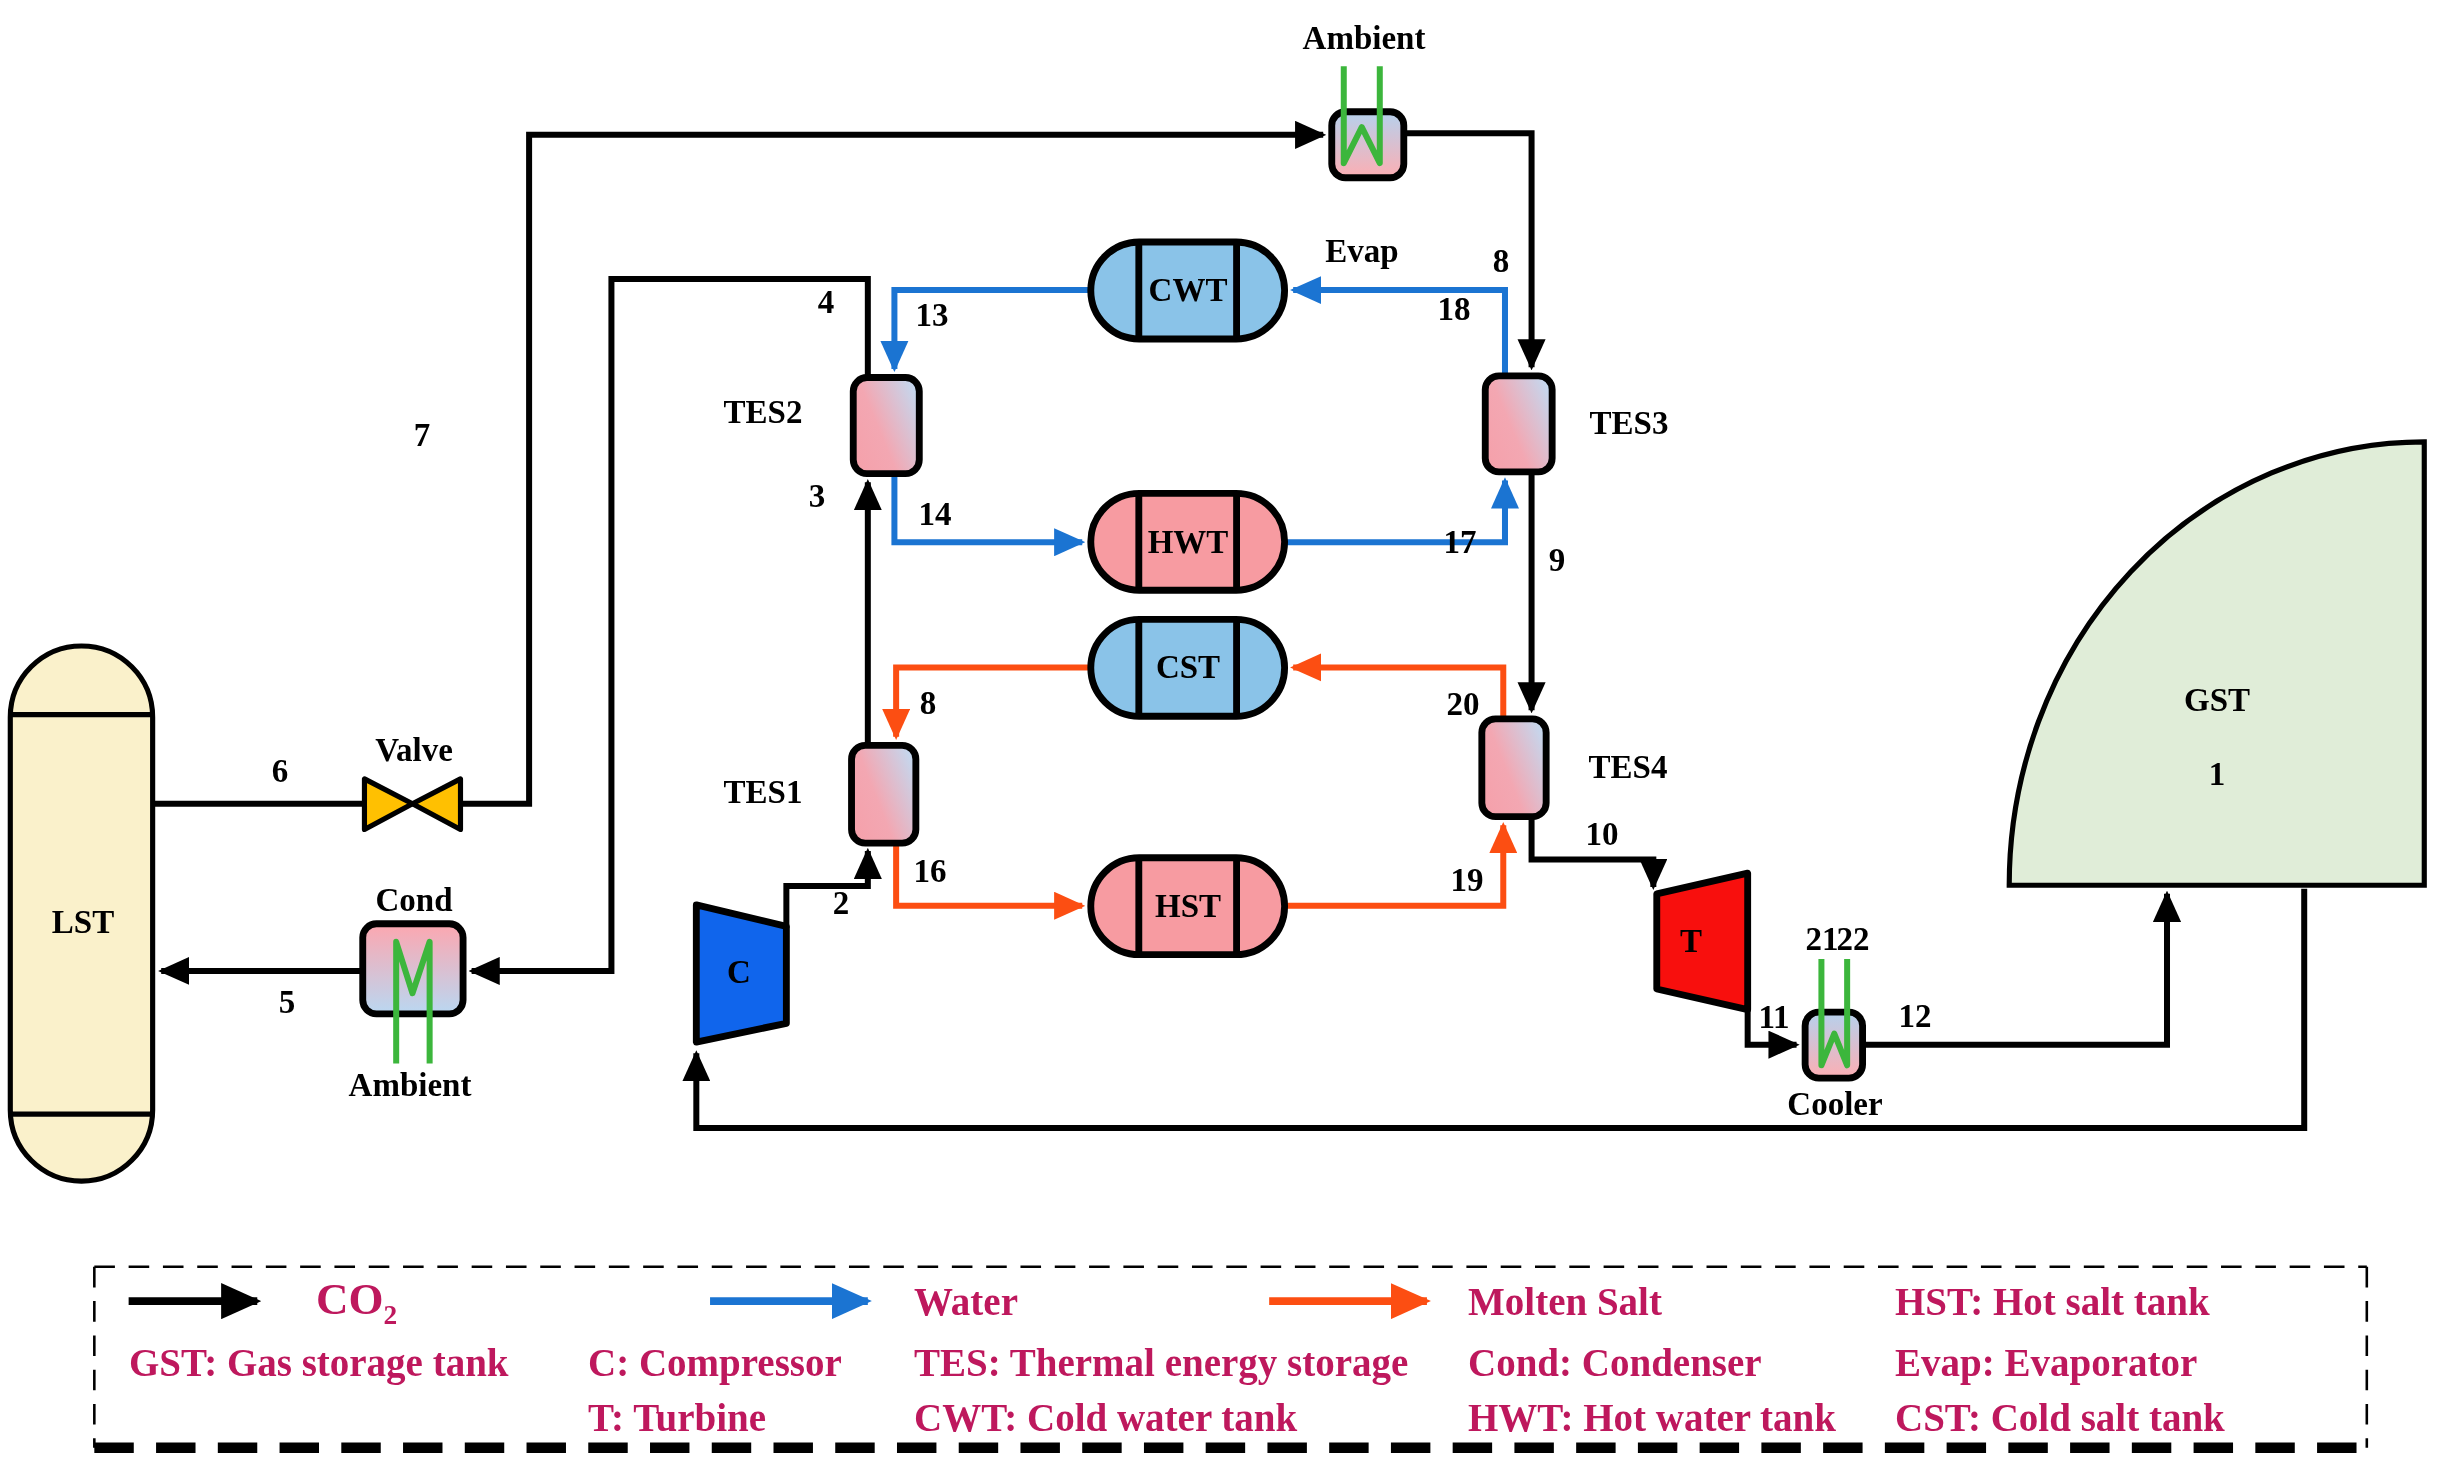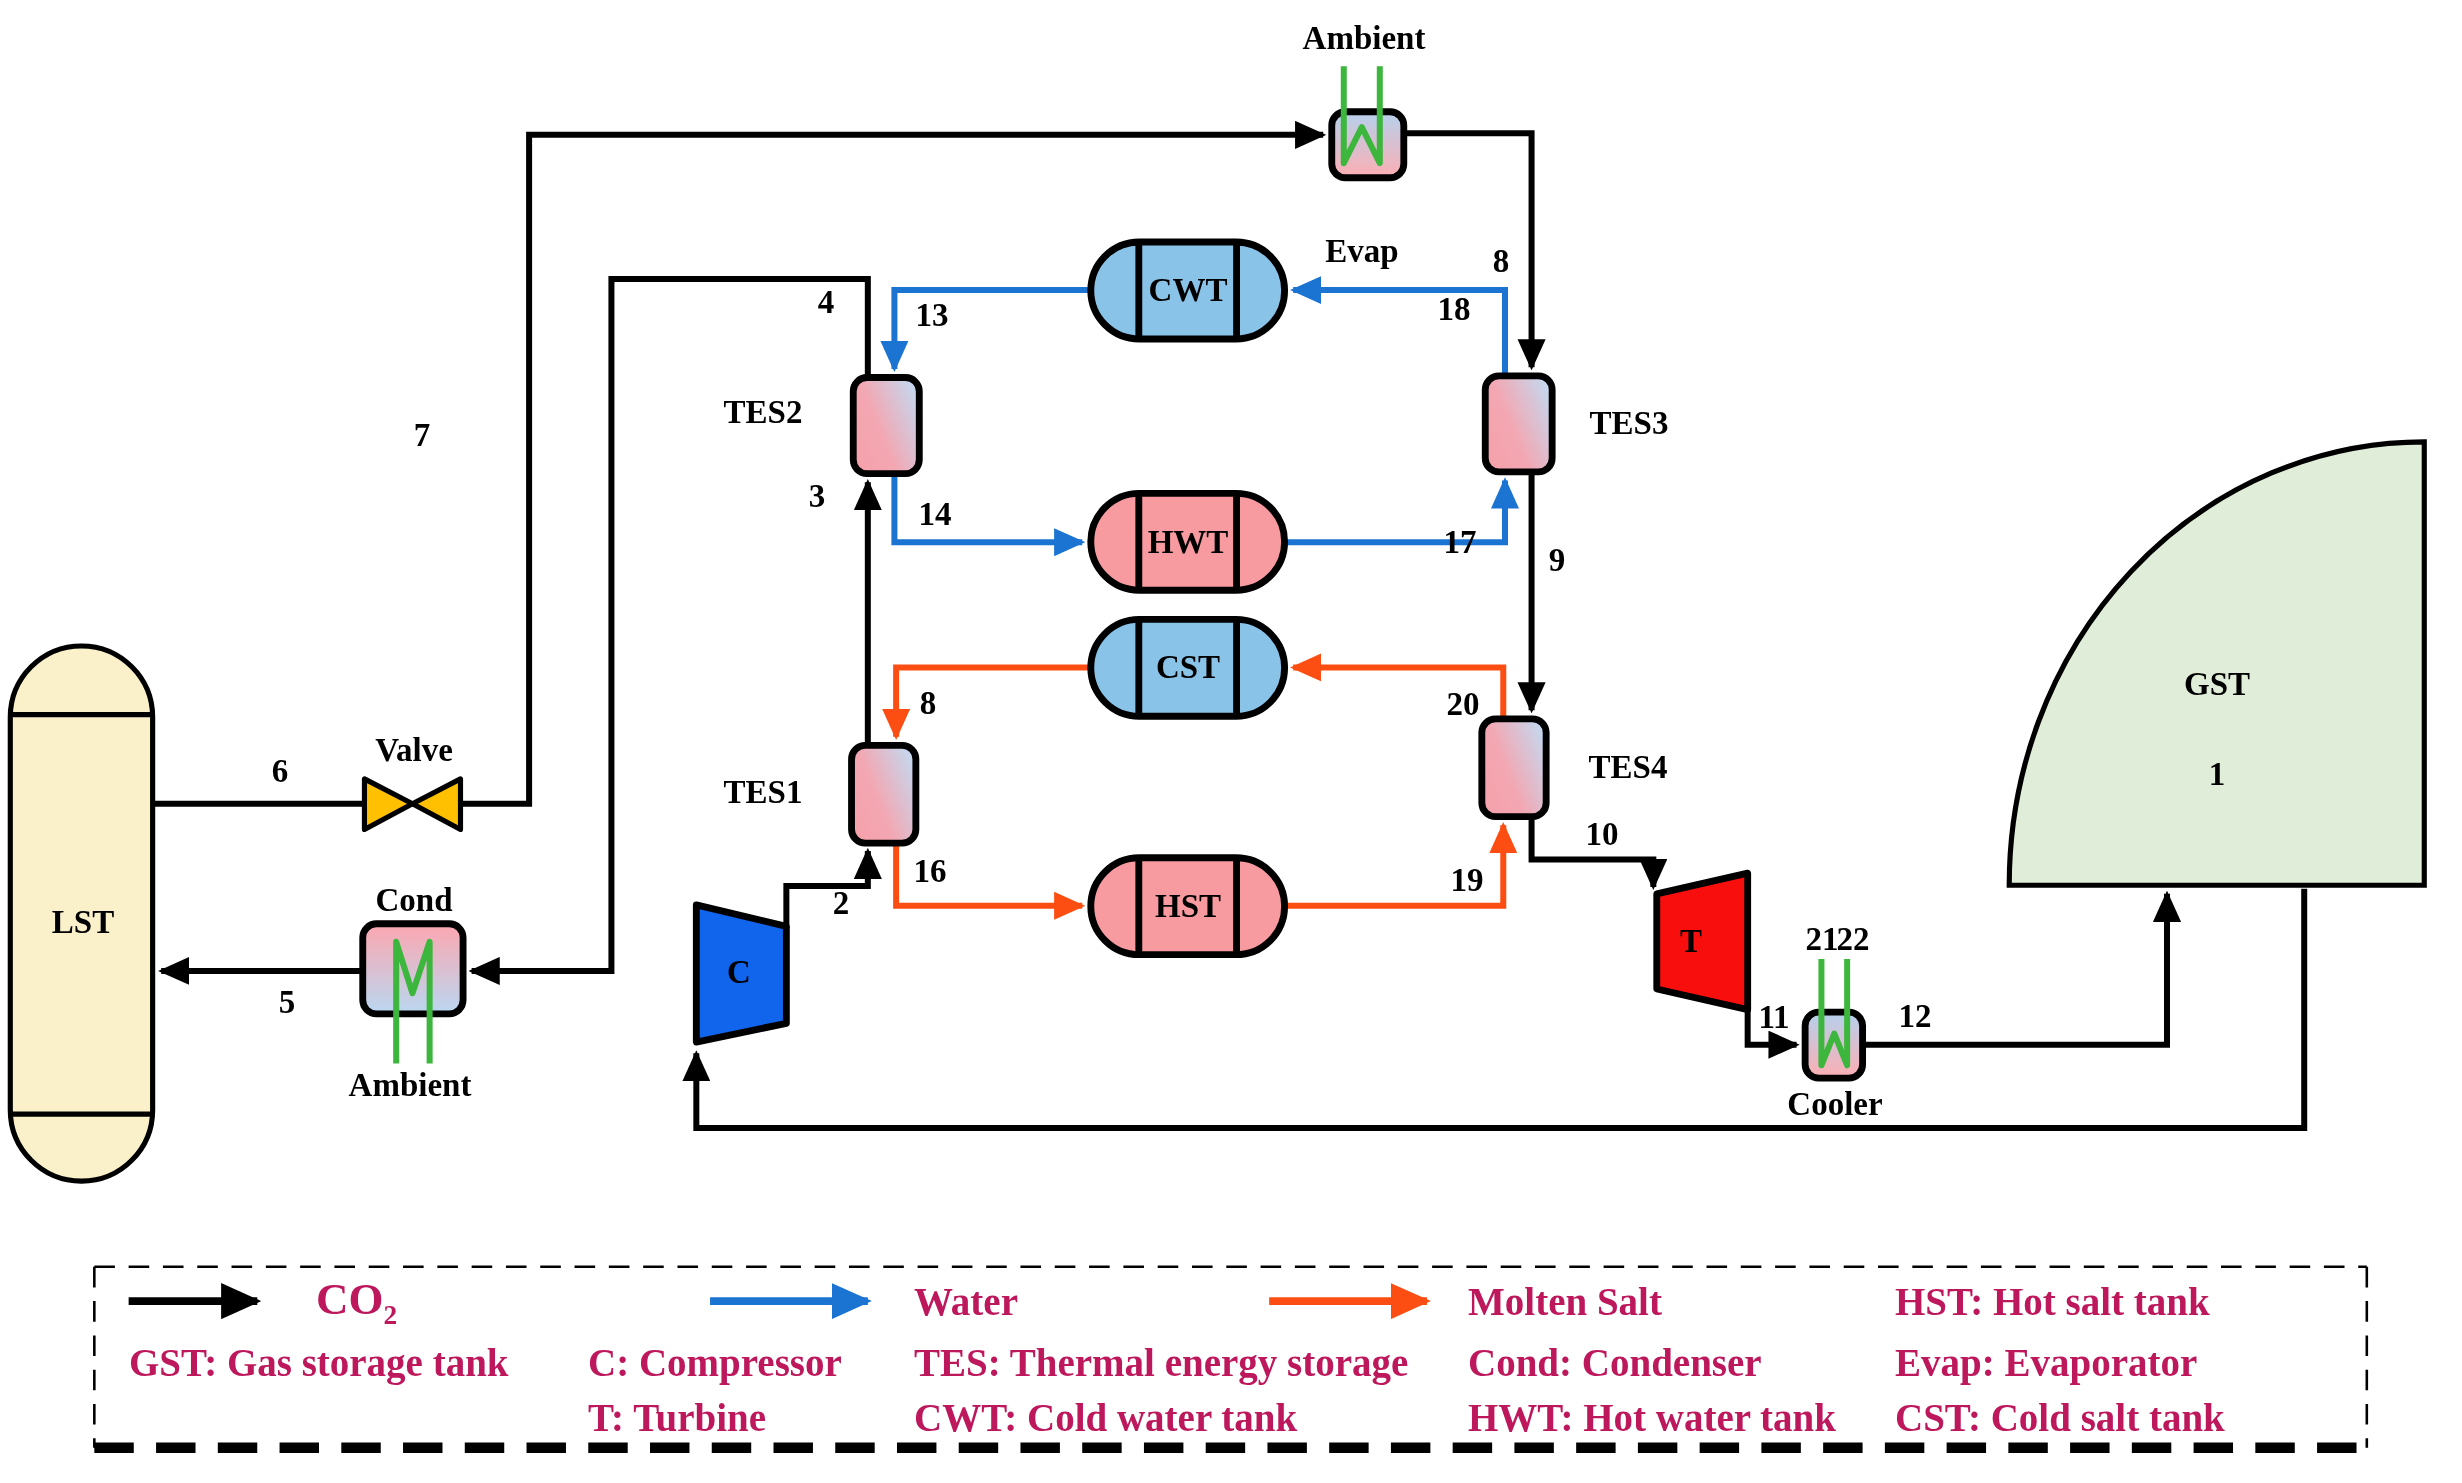--- a/index.html
+++ b/index.html
@@ -132,21 +132,21 @@
     <line x1="110" y1="1477" x2="110" y2="1688" stroke-width="3" stroke-dasharray="24 16"></line>
     <line x1="2760" y1="1477" x2="2760" y2="1688" stroke-width="3" stroke-dasharray="24 16"></line>
     <line x1="110" y1="1688" x2="2760" y2="1688" stroke-width="12" stroke-dasharray="46 26"></line>
   </g>
   <line x1="150" y1="1517" x2="300" y2="1517" stroke="#000" stroke-width="9" marker-end="url(#ahK)"></line>
   <line x1="828" y1="1517" x2="1012" y2="1517" stroke="#1B74D2" stroke-width="9" marker-end="url(#ahW)"></line>
   <line x1="1480" y1="1517" x2="1664" y2="1517" stroke="#FC4E12" stroke-width="9" marker-end="url(#ahM)"></line>
 </svg>
 
   <div class="lbl" style="left:83px;top:922px;">LST</div>
-  <div class="lbl" style="left:2217px;top:684px;">GST</div>
+  <div class="lbl" style="left:2217px;top:700px;">GST</div>
   <div class="lbl" style="left:414px;top:750px;">Valve</div>
   <div class="lbl" style="left:414px;top:900px;">Cond</div>
   <div class="lbl" style="left:410px;top:1085px;">Ambient</div>
   <div class="lbl" style="left:1364px;top:38px;">Ambient</div>
   <div class="lbl" style="left:1362px;top:214px;margin-top:37px;">Evap</div>
   <div class="lbl" style="left:1835px;top:1104px;">Cooler</div>
   <div class="lbl" style="left:763px;top:792px;">TES1</div>
   <div class="lbl" style="left:763px;top:412px;">TES2</div>
   <div class="lbl" style="left:1629px;top:423px;">TES3</div>
   <div class="lbl" style="left:1628px;top:767px;">TES4</div>

